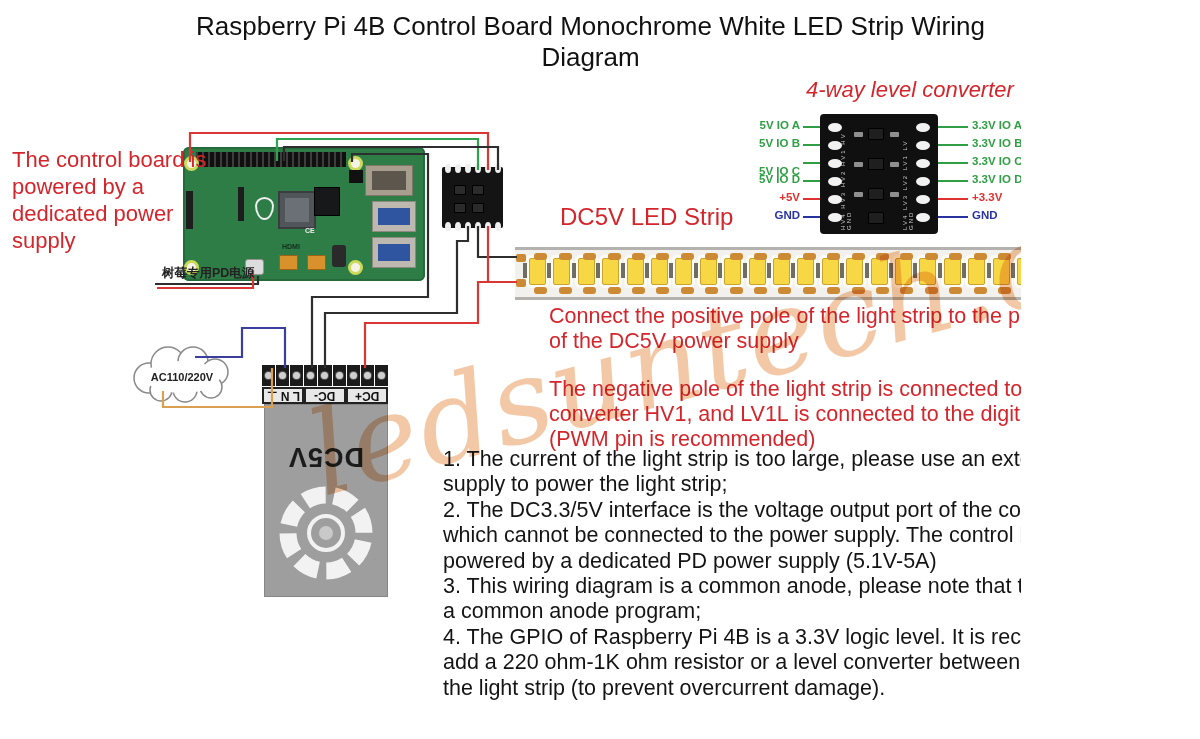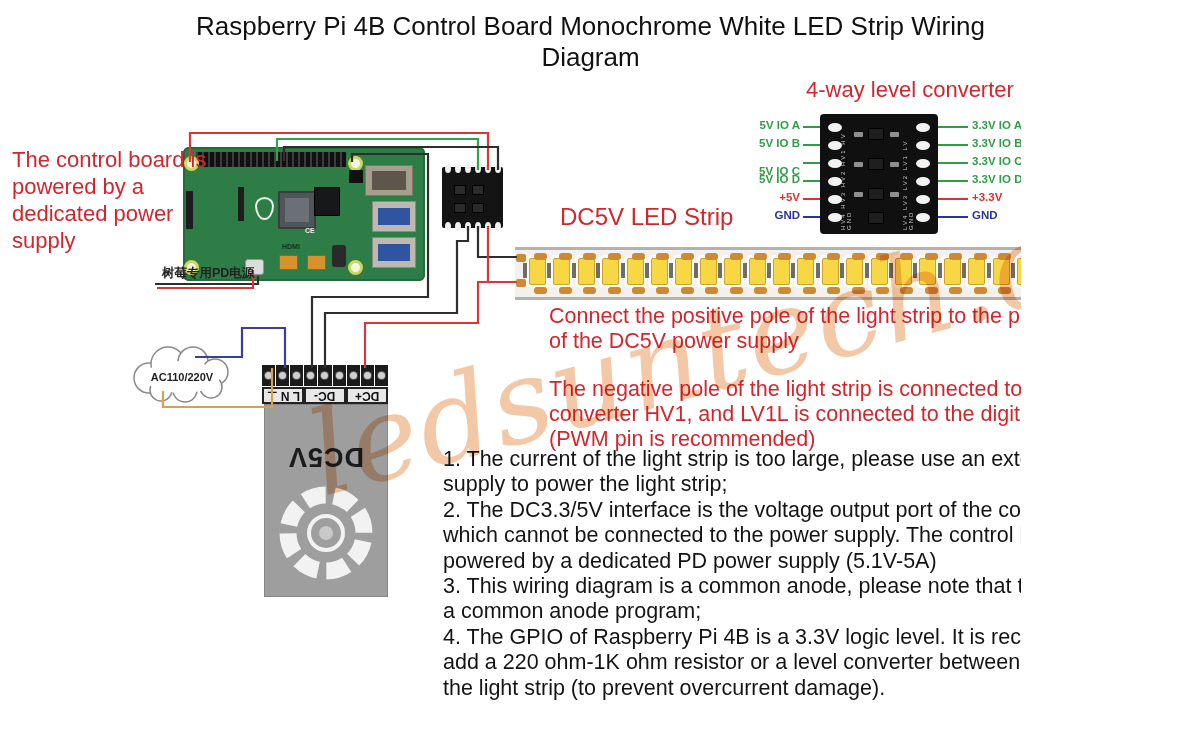--- a/index.html
+++ b/index.html
@@ -3,21 +3,21 @@
 <meta charset="utf-8">
 <style>
   html,body{margin:0;padding:0;background:#fff;}
   #stage{position:relative;width:1021px;height:739px;background:#fff;overflow:hidden;
          font-family:"Liberation Sans",sans-serif;}
   .abs{position:absolute;}
   
   .title{left:0;right:0;top:11px;text-align:center;padding-left:160px;font-size:26px;color:#111;}
   .red{color:#d3262c;}
   .power-note{left:12px;top:146px;width:214px;font-size:22px;line-height:27px;}
-  .converter-title{left:806px;top:77px;font-size:22px;}
+  .converter-title{left:806px;top:77px;font-size:22px;font-style:italic;}
   .strip-title{left:560px;top:203px;font-size:24px;}
   .pos-note{left:549px;top:304px;width:601px;font-size:21.5px;line-height:25px;}
   .neg-note{left:549px;top:377px;width:566px;font-size:21.5px;line-height:25px;}
   .note-block{left:443px;top:447px;width:712px;font-size:21.5px;line-height:25.4px;color:#141414;}
   .pd-label{left:162px;top:265px;font-size:12.5px;font-weight:bold;color:#222;}
   
   .watermark{left:295px;top:392px;font-family:"DejaVu Serif",serif;font-style:italic;
     font-size:116px;color:#e8924d;opacity:.5;transform:rotate(-15deg);transform-origin:0 0;
     mix-blend-mode:multiply;white-space:nowrap;letter-spacing:2px;z-index:6;pointer-events:none;}
   

